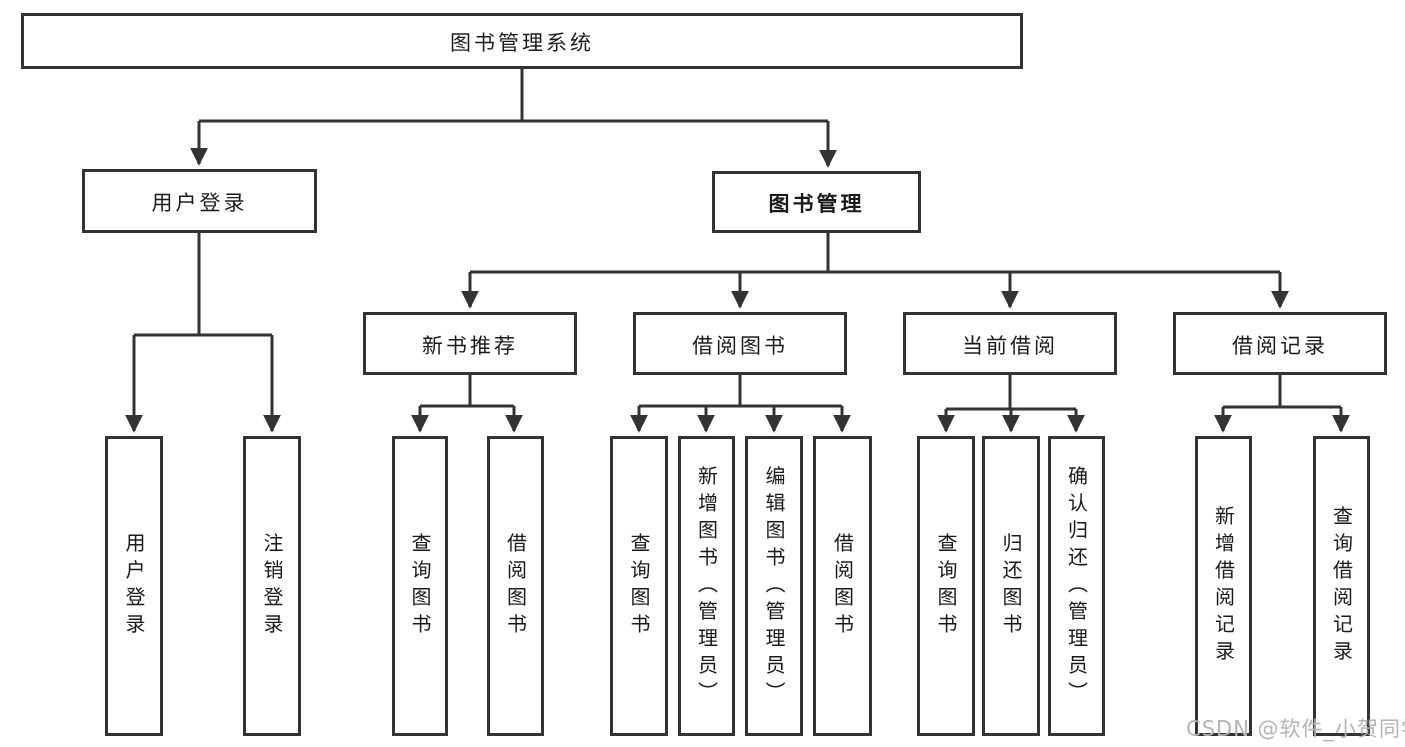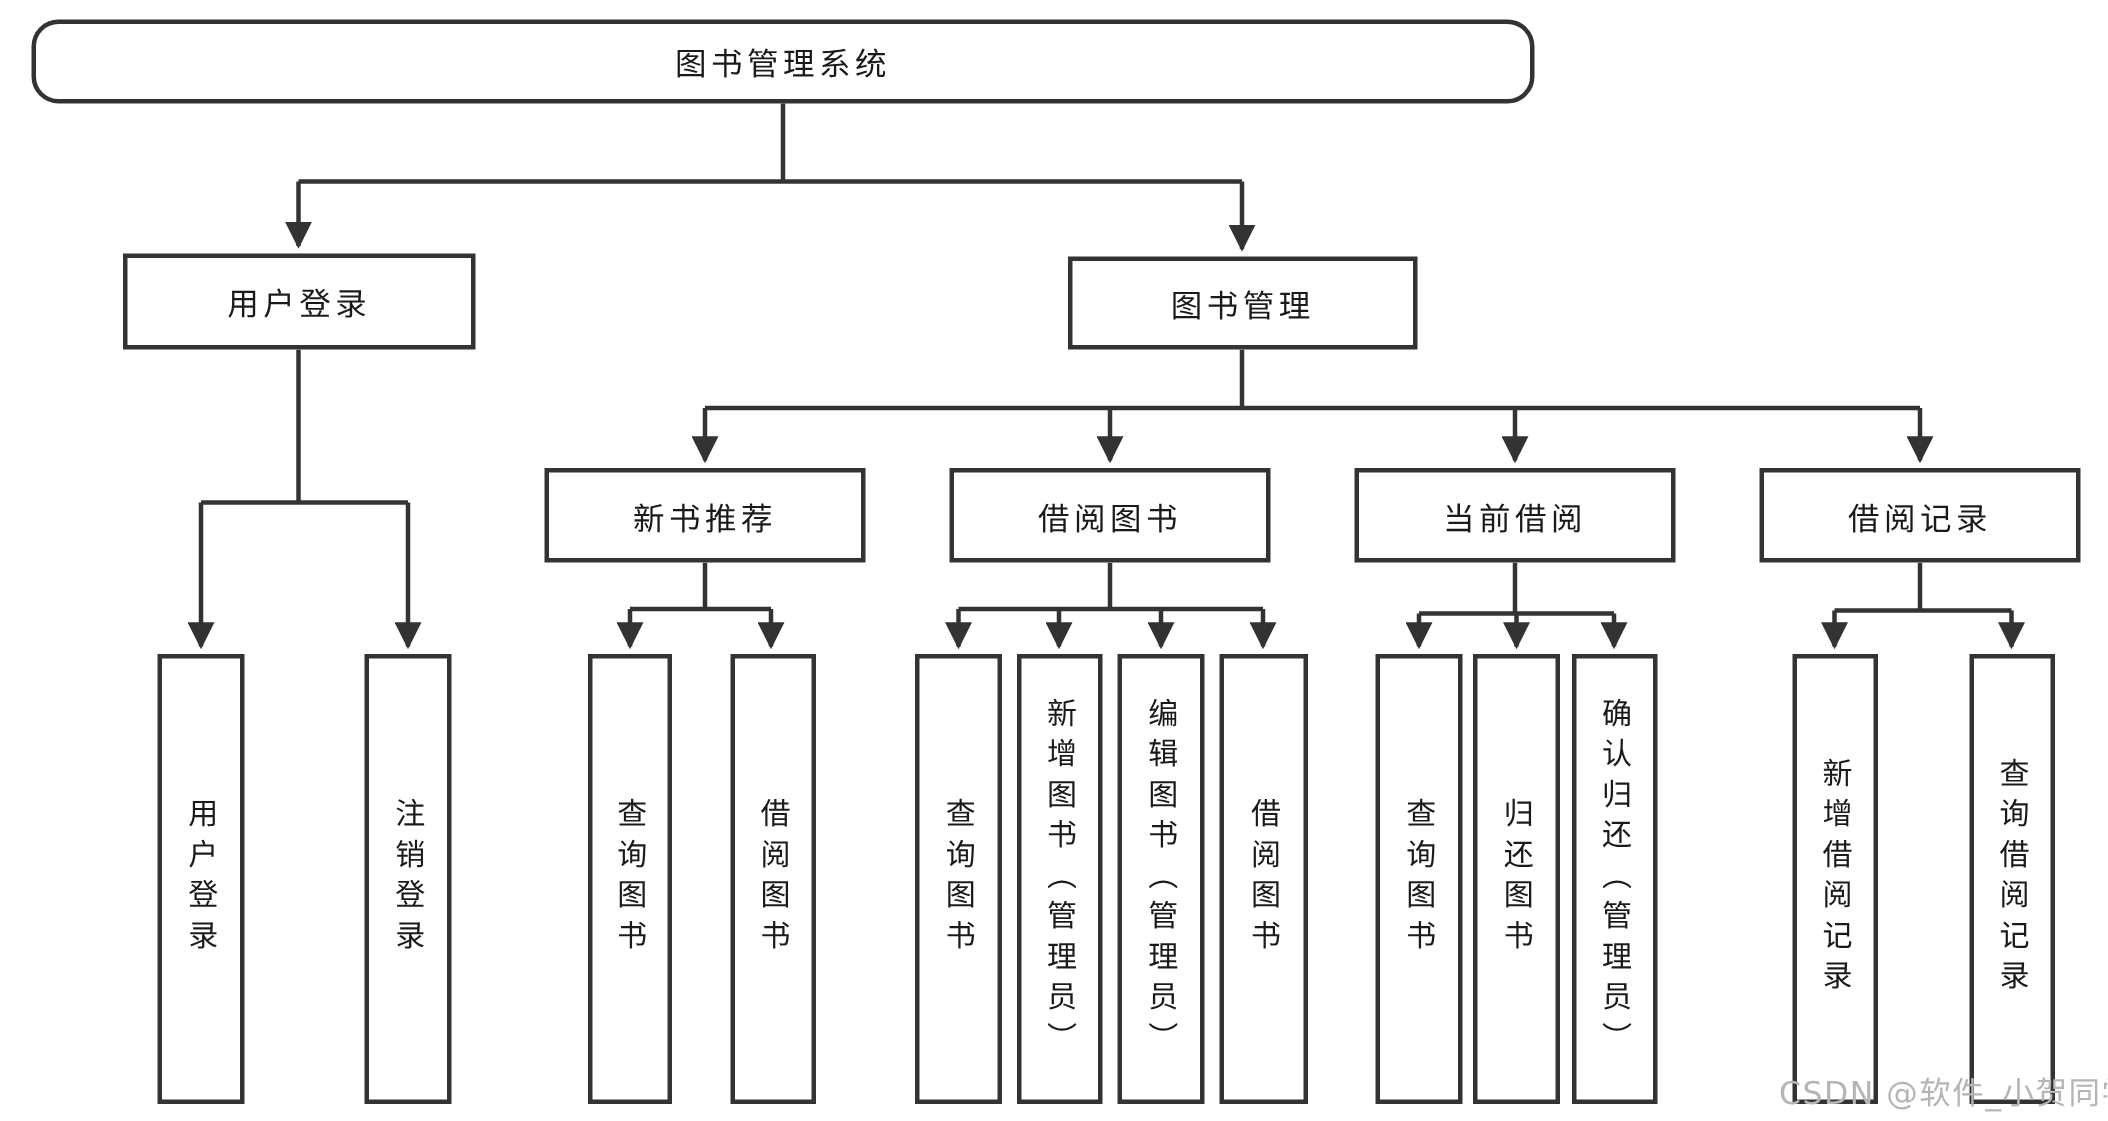--- a/index.html
+++ b/index.html
@@ -40,24 +40,24 @@
   }
   .v-node span {
     writing-mode: vertical-rl;
     text-orientation: mixed;
     font-size: 20px;
     line-height: 1.1;
     letter-spacing: 7px;
     white-space: nowrap;
   }
   
-  .n-root  { left: 21px;  top: 13px;  width: 1002px; height: 56px; border-radius: 18px; }
+  .n-root  { left: 21px;  top: 13px;  width: 1002px; height: 56px; }
   
   .n-login { left: 82px;  top: 169px; width: 235px; height: 64px; }
-  .n-mgmt  { left: 712px; top: 171px; width: 233px; height: 62px; }
+  .n-mgmt  { left: 712px; top: 171px; width: 209px; height: 62px; font-weight: bold; }
   
   .n-l3 { top: 312px; width: 214px; height: 63px; }
   .n-rec  { left: 363px; text-align: center; }
   .n-bor  { left: 633px; }
   .n-cur  { left: 903px; }
   .n-log  { left: 1173px; }
   
   .leaf { top: 436px; height: 300px; }
   .lf1  { left: 105px;  width: 58px; }
   .lf2  { left: 243px;  width: 58px; }

